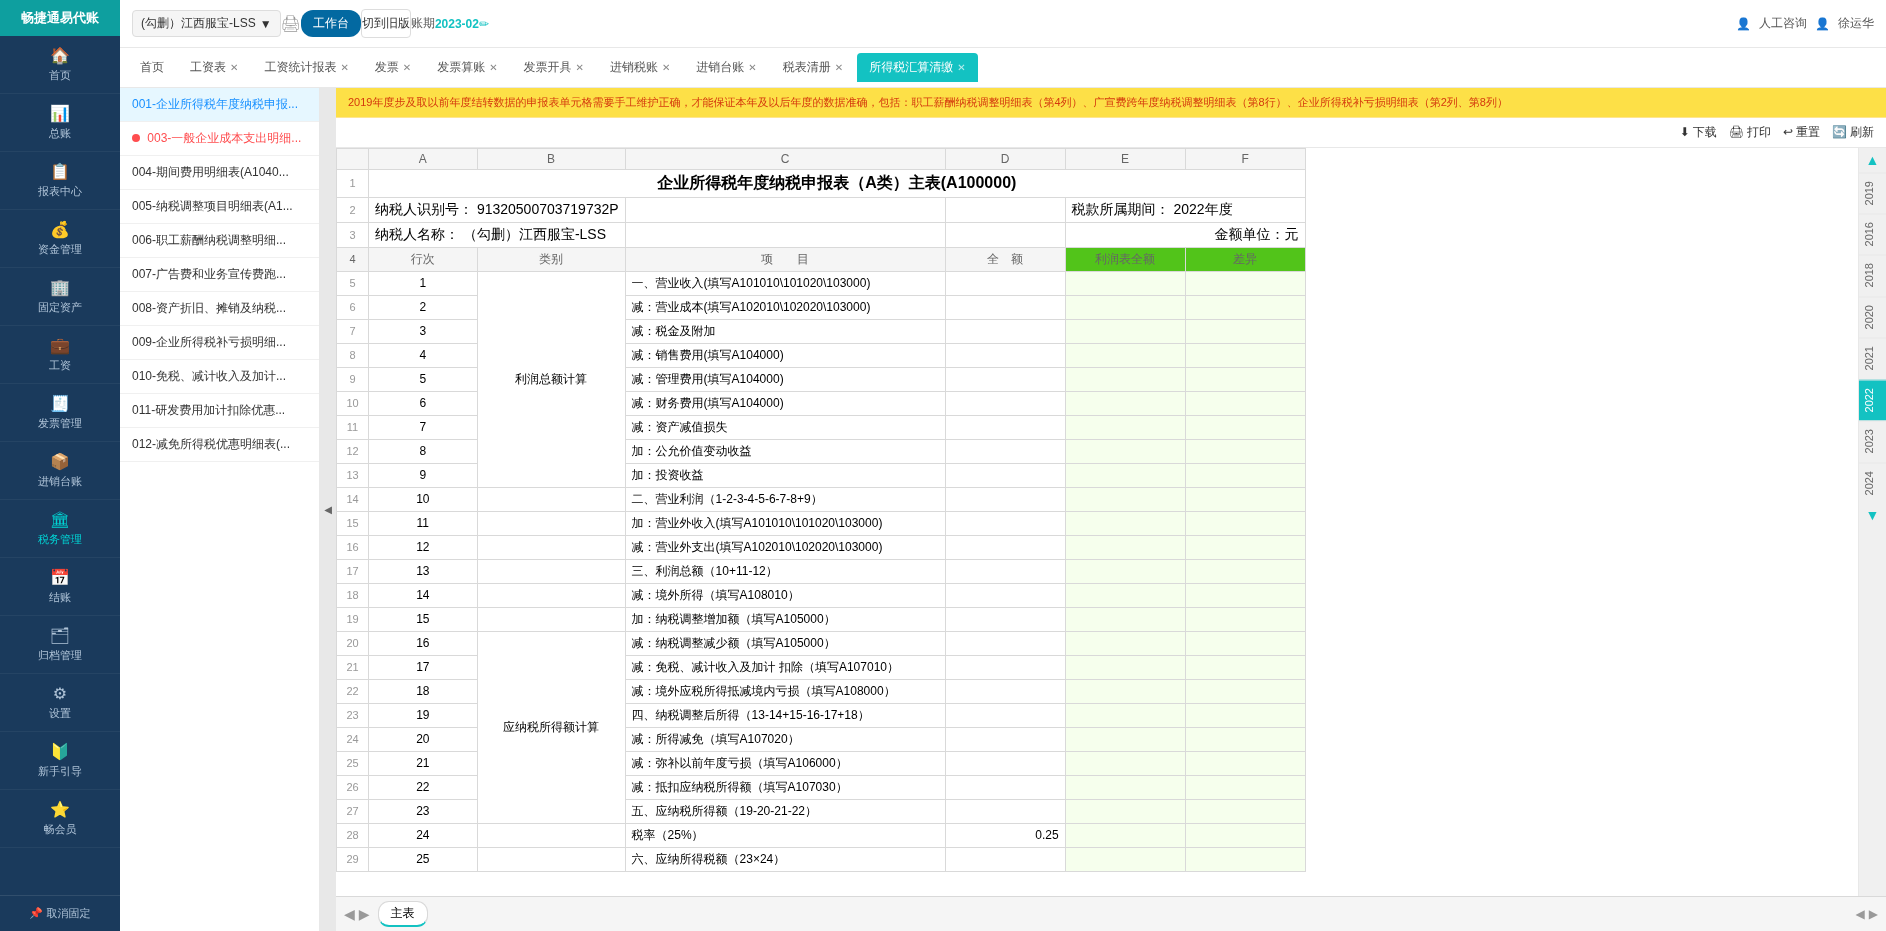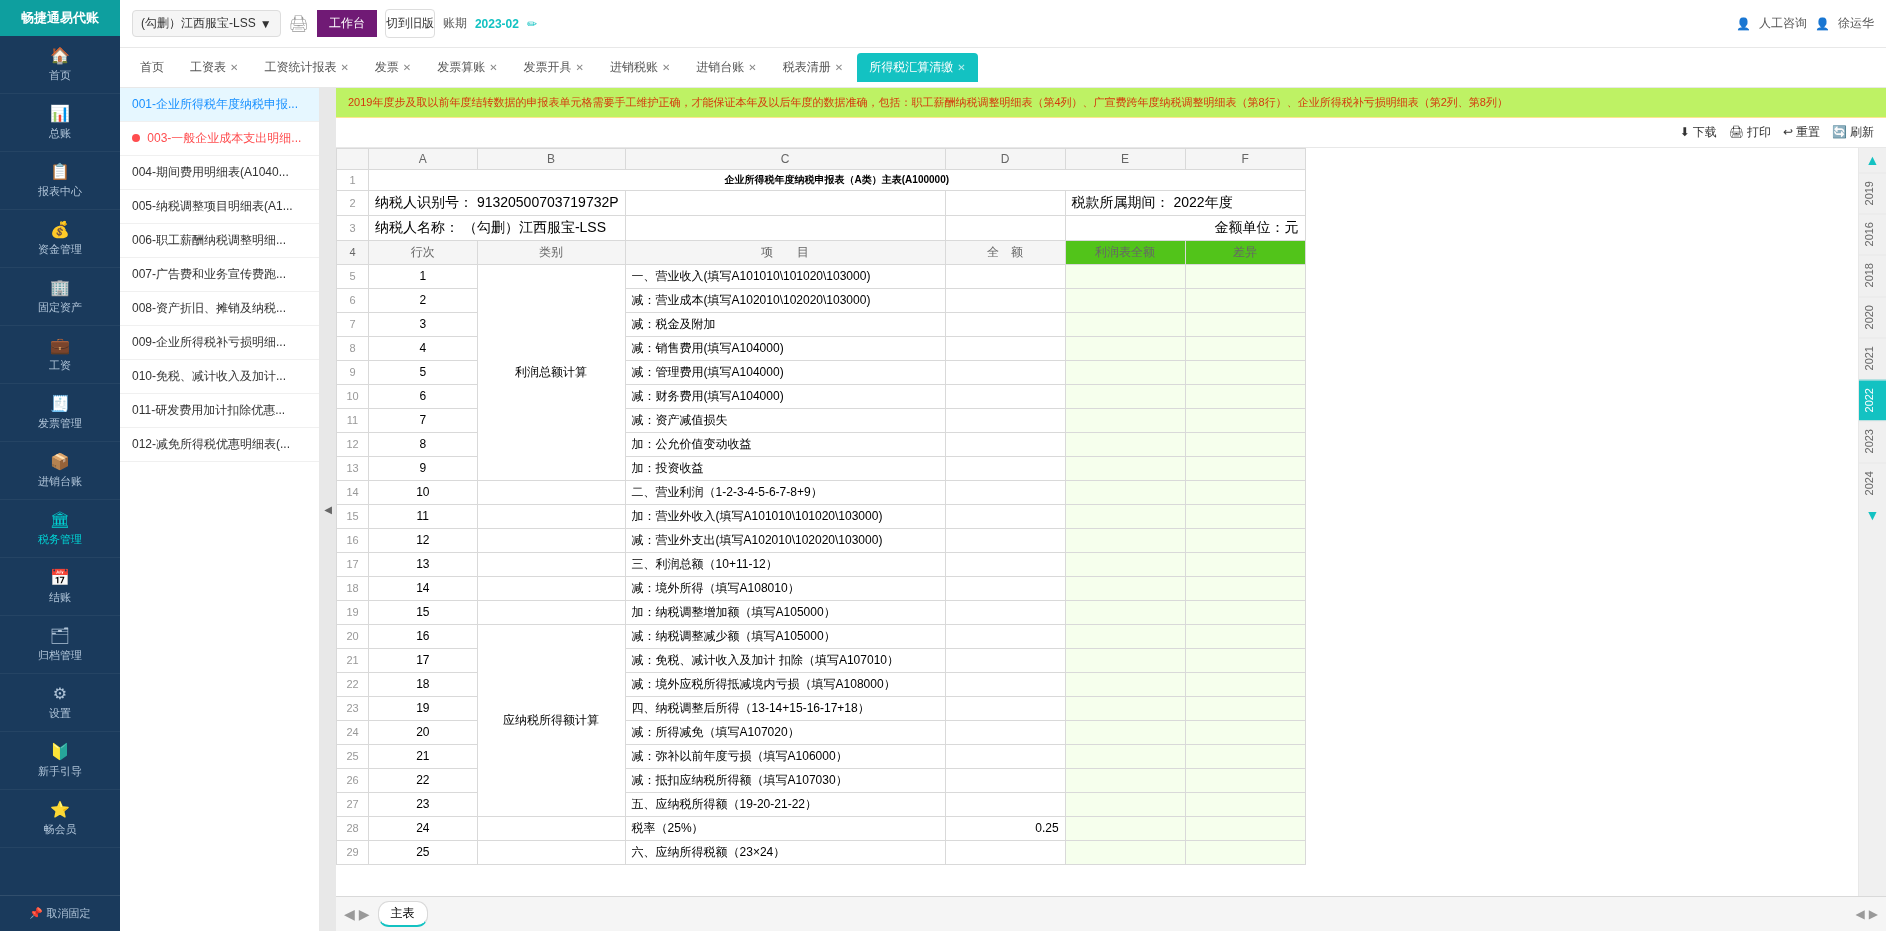--- a/index.html
+++ b/index.html
@@ -60,39 +60,38 @@
     }
 
     
     .topbar {
       background: white;
       height: 48px;
       display: flex;
       align-items: center;
       padding: 0 12px;
       border-bottom: 1px solid #e8e8e8;
-      gap: 8px;
     }
     .topbar-company {
       display: flex;
       align-items: center;
       gap: 4px;
       font-size: 12px;
       color: #333;
       background: #f5f5f5;
       border: 1px solid #ddd;
       border-radius: 4px;
       padding: 4px 8px;
       cursor: pointer;
     }
     .topbar-btn {
-      background: #701a75;
+      background: #0369a1;
       color: white;
       border: none;
-      border-radius: 0;
+      border-radius: 12px;
       padding: 5px 12px;
       cursor: pointer;
       font-size: 12px;
     }
     .topbar-btn-outline {
       background: white;
       color: #333;
       border: 1px solid #ddd;
       border-radius: 4px;
       padding: 5px 0;
@@ -190,21 +189,21 @@
     .right-content {
       flex: 1;
       display: flex;
       flex-direction: column;
       overflow: hidden;
       background: white;
     }
 
     
     .warning-bar {
-      background: #bef264;
+      background: #fde047;
       border-bottom: 1px solid #ffe58f;
       padding: 6px 12px;
       font-size: 11px;
       color: #d4380d;
       line-height: 1.5;
     }
 
     
     .sheet-toolbar {
       display: flex;
@@ -263,21 +262,21 @@
     .col-header {
       background: #f0f0f0;
       text-align: center;
       font-weight: bold;
       color: #333;
     }
 
     
     .sheet-title-cell {
       text-align: center;
-      font-size: 10px;
+      font-size: 16px;
       font-weight: bold;
       background: white;
     }
     .info-cell {
       background: white;
       font-size: 14px;
     }
 
     
     .col-hdr-row th {

